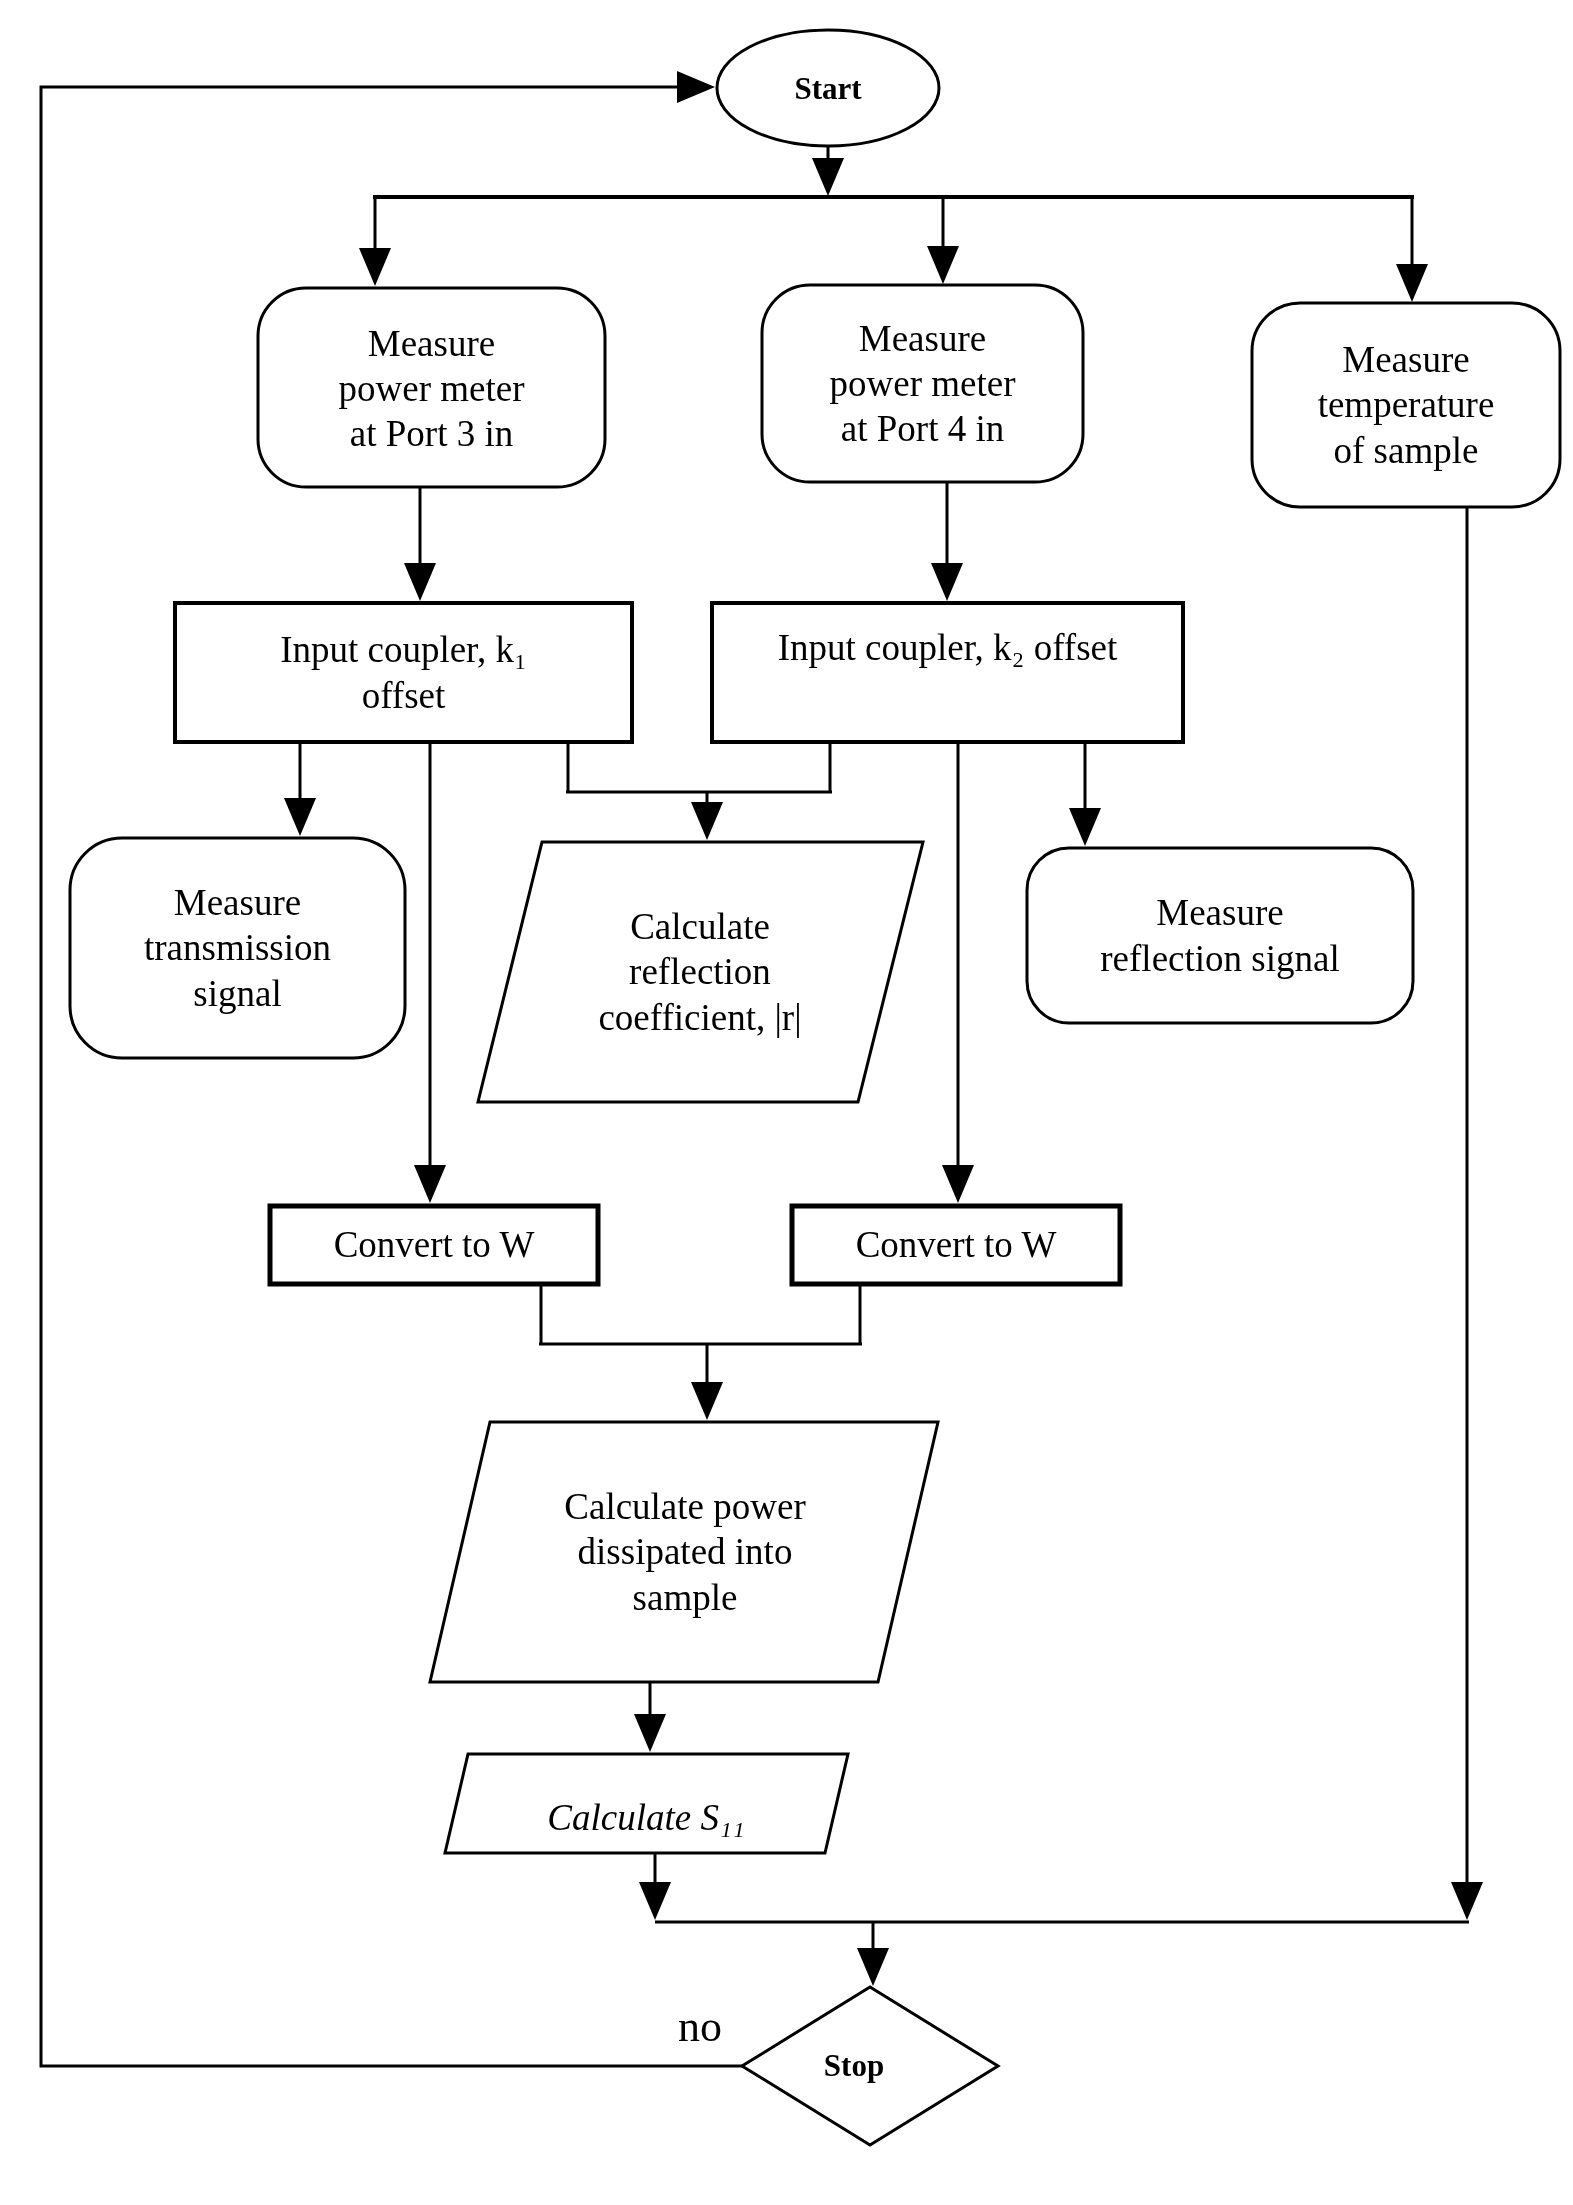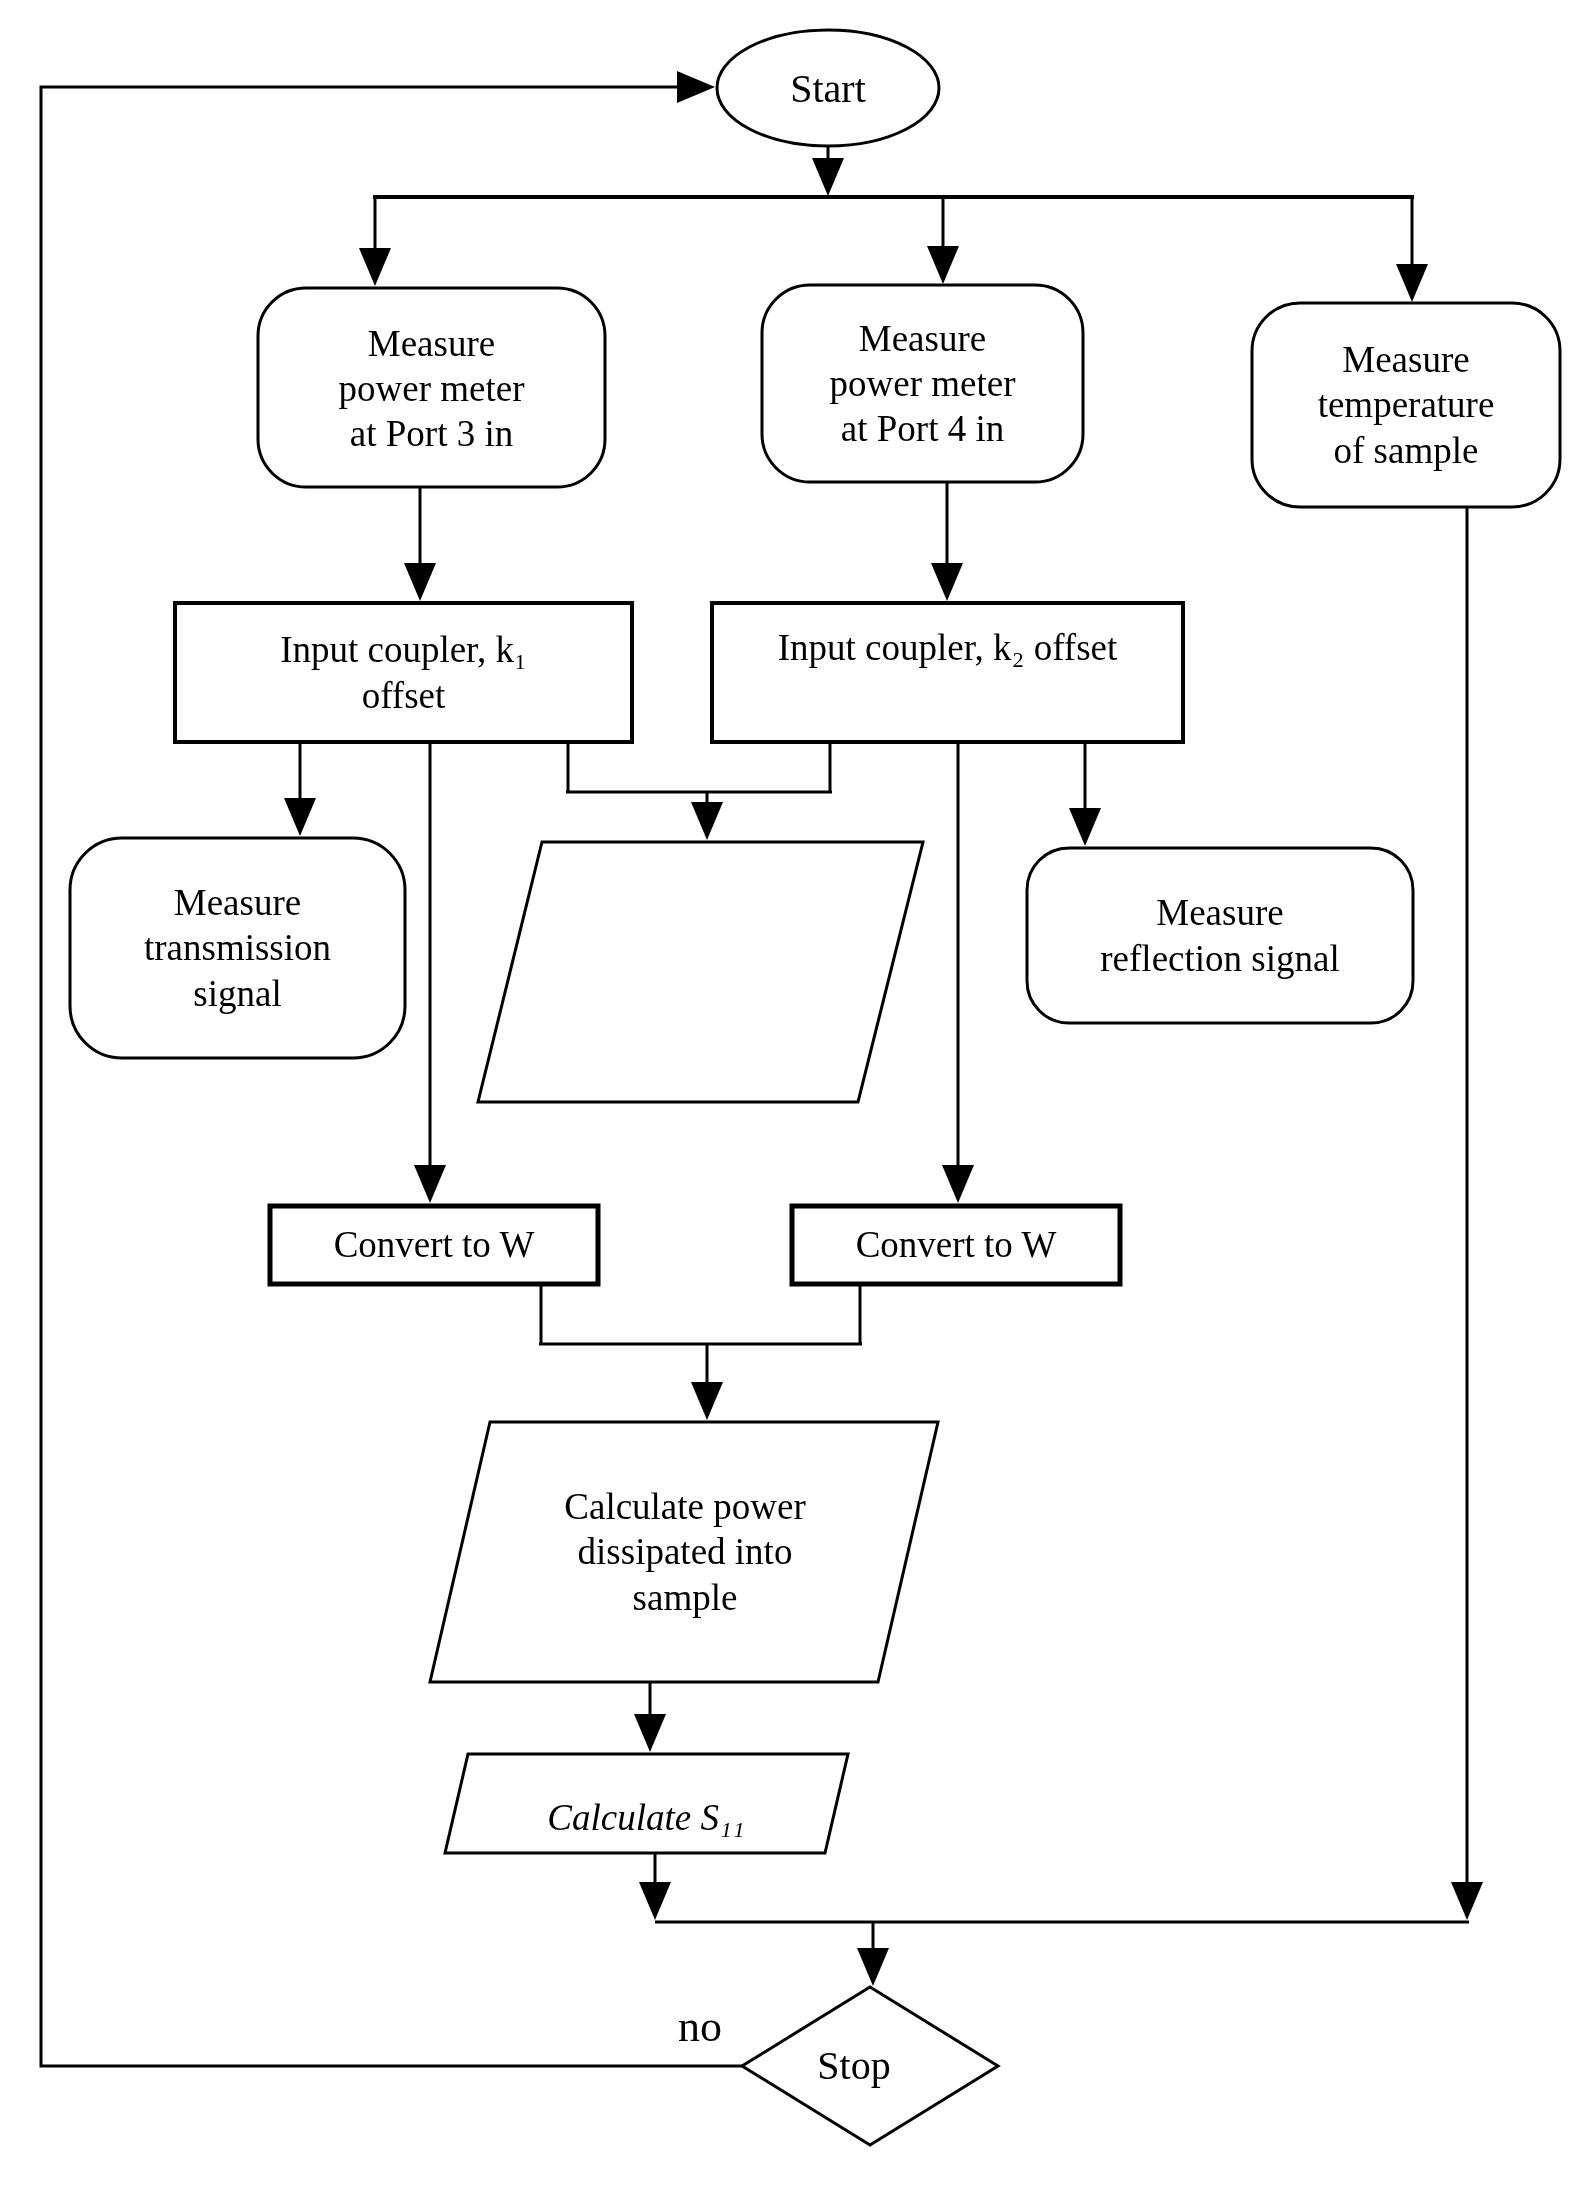--- a/index.html
+++ b/index.html
@@ -14,21 +14,21 @@
   #shapes{position:absolute;left:0;top:0;width:1573px;height:2205px;}
   .lbl{
     position:absolute;
     display:flex;align-items:center;justify-content:center;
     text-align:center;
     font-size:37px;line-height:1.22;
     white-space:pre-line;
     color:#000;
     pointer-events:none;
   }
-  .lbl-terminal{font-size:40px;}
+  .lbl-terminal{font-size:31px;font-weight:bold;}
   .lbl-edge{font-size:44px;}
 </style>
 </head>
 <body>
 
 <div id="canvas">
 
   <svg id="shapes" width="1573" height="2205" viewBox="0 0 1573 2205" xmlns="http://www.w3.org/2000/svg">
 
     <g stroke="#000" fill="#000">
@@ -161,20 +161,23 @@
 
   <div class="lbl" style="left:712px;top:598px;width:471px;height:100px;">Input coupler, k₂ offset</div>
 
   <div class="lbl" style="left:175px;top:603px;width:457px;height:139px;">Input coupler, k₁
 offset</div>
 
   <div class="lbl" style="left:70px;top:838px;width:335px;height:220px;">Measure
 transmission
 signal</div>
 
+  <div class="lbl" style="left:500px;top:852px;width:400px;height:240px;">Calculate
+reflection
+coefficient, |r|</div>
 
   <div class="lbl" style="left:1027px;top:848px;width:386px;height:175px;">Measure
 reflection signal</div>
 
   <div class="lbl" style="left:270px;top:1206px;width:328px;height:78px;">Convert to W</div>
 
   <div class="lbl" style="left:792px;top:1206px;width:328px;height:78px;">Convert to W</div>
 
   <div class="lbl" style="left:460px;top:1432px;width:450px;height:240px;">Calculate power
 dissipated into

